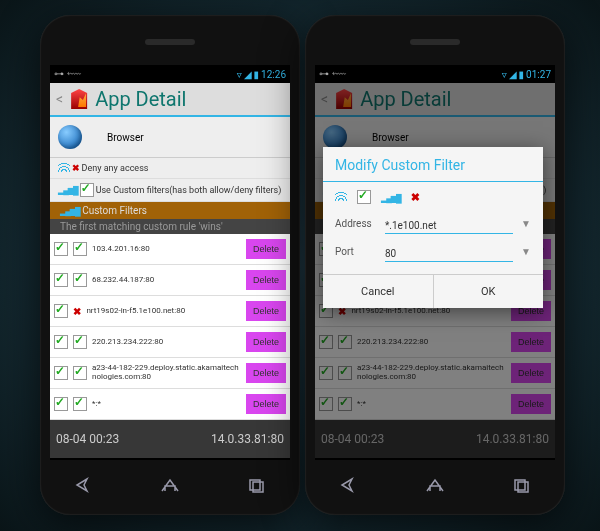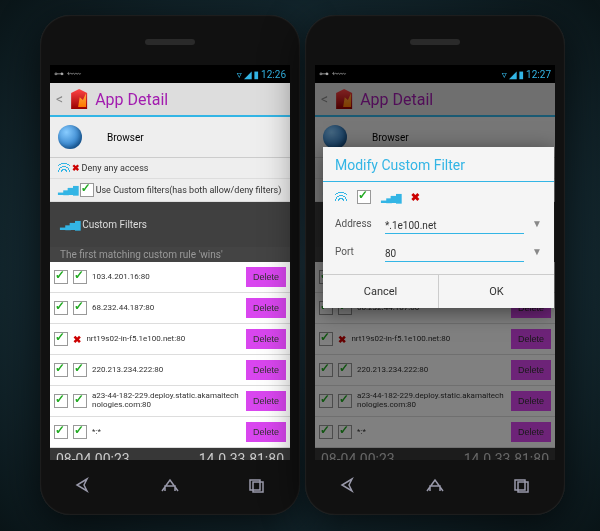--- a/index.html
+++ b/index.html
@@ -9,38 +9,38 @@
 .speaker{position:absolute;top:24px;left:50%;transform:translateX(-50%);width:50px;height:6px;background:#2a2a2a;border-radius:3px}
 .screen{position:absolute;top:50px;left:10px;right:10px;bottom:55px;background:#000;overflow:hidden;font-size:10px}
 .nav{position:absolute;bottom:18px;left:0;right:0;height:24px;display:flex;justify-content:space-around;align-items:center;color:#889}
 .nav svg{width:22px;height:16px;fill:none;stroke:#99a;stroke-width:1.5}
 .statusbar{height:18px;background:#000;color:#33b5e5;display:flex;align-items:center;justify-content:flex-end;padding:0 4px;font-size:10px;gap:2px}
 .statusbar .left{flex:1;display:flex;gap:3px;color:#aaa}
 .titlebar{height:32px;background:#ddd;display:flex;align-items:center;padding:0 6px;gap:6px;border-bottom:2px solid #33b5e5}
 .titlebar .backchev{color:#888;font-size:14px}
 .titlebar .logo{width:20px;height:20px;background:linear-gradient(#f44,#900);clip-path:polygon(10% 100%,10% 20%,50% 0%,90% 20%,90% 100%);position:relative}
 .titlebar .logo::after{content:"";position:absolute;left:45%;top:20%;width:40%;height:70%;background:linear-gradient(#fa4,#f70);clip-path:polygon(0% 100%,20% 30%,60% 50%,100% 0%,100% 100%)}
-.titlebar .title{color:#a21caf;font-size:16px}
+.titlebar .title{color:#0f766e;font-size:20px}
 .appheader{background:#eee;padding:8px;display:flex;align-items:center;gap:25px;border-bottom:1px solid #ccc}
 .globe{width:24px;height:24px;border-radius:50%;background:radial-gradient(circle at 35% 30%,#8cf,#05a);box-shadow:inset -2px -2px 4px rgba(0,0,0,0.3)}
 .optrow{background:#eee;padding:4px 8px;display:flex;align-items:center;gap:2px;border-bottom:1px solid #ddd;font-size:9px;color:#333}
 .wifi-icon,.cell-icon,.x-icon,.check-icon{display:inline-block}
 .wifi-icon::before{content:"";display:inline-block;width:12px;height:10px;background:radial-gradient(circle at 50% 100%,transparent 2px,#33b5e5 2px,#33b5e5 3px,transparent 3px,transparent 5px,#33b5e5 5px,#33b5e5 6px,transparent 6px,transparent 8px,#33b5e5 8px,#33b5e5 9px,transparent 9px)}
 .cell-icon::before{content:"▂▄▆█";color:#33b5e5;font-size:8px;letter-spacing:-1px}
 .x-icon::before{content:"✖";color:#c00;font-weight:bold}
 .check-icon{width:12px;height:12px;border:1px solid #999;background:#fff;position:relative}
 .check-icon.on::after{content:"✓";position:absolute;top:-3px;left:0px;color:#2a2;font-size:12px;font-weight:bold}
-.section{background:#404040;color:#ddd;font-size:10px;padding:17px 10px}
+.section{background:#a16207;color:#ddd;font-size:10px;padding:3px 10px}
 .hint{background:#444;color:#999;font-size:10px;padding:2px 10px}
 .filterlist{background:#fff}
 .filterrow{display:flex;align-items:center;border-bottom:1px solid #ddd;padding:3px 4px;gap:5px;min-height:24px}
 .filterrow .addr{flex:1;font-size:8px;color:#333;word-break:break-all;line-height:1.1}
 .delbtn{background:#d946ef;color:#333;font-size:9px;padding:5px 7px;border:none}
-.footer{background:#373737;color:#ccc;font-size:14px;padding:3px 6px;display:flex;justify-content:space-between}
-.dialog{position:absolute;top:82px;left:8px;right:1px;background:#f5f5f5;box-shadow:0 4px 20px rgba(0,0,0,0.5)}
+.footer{background:#373737;color:#ccc;font-size:12px;padding:12px 6px;display:flex;justify-content:space-between}
+.dialog{position:absolute;top:82px;left:8px;right:12px;background:#f5f5f5;box-shadow:0 4px 20px rgba(0,0,0,0.5)}
 .dialog .dtitle{color:#33b5e5;font-size:14px;padding:10px 12px 8px;border-bottom:1px solid #33b5e5}
 .dialog .dicons{padding:8px 12px;display:flex;gap:10px;align-items:center;font-size:11px}
 .dialog .dfield{padding:6px 12px;display:flex;gap:8px;font-size:10px;color:#555}
 .dialog .dfield .lbl{width:42px}
 .dialog .dfield .val{flex:1;border-bottom:1px solid #33b5e5;padding:2px 0;color:#333}
 .dialog .dfield .drop{color:#888;font-size:10px}
 .dialog .dbtns{display:flex;border-top:1px solid #ccc;margin-top:6px}
 .dialog .dbtns div{flex:1;text-align:center;padding:10px 0;font-size:11px;color:#333;border-right:1px solid #ccc}
 .dialog .dbtns div:last-child{border-right:none}
 .dimmed .titlebar,.dimmed .appheader,.dimmed .optrow,.dimmed .section,.dimmed .hint,.dimmed .filterlist,.dimmed .footer{filter:brightness(0.5)}
@@ -147,21 +147,21 @@
   <div class="speaker"></div>
   <div class="screen dimmed">
     <div class="statusbar" style="filter:none">
       <div class="left">
           <span class="sbicon">⊶</span>
           <span class="sbicon">⬳</span>
         </div>
       <span class="sbicon">▿</span>
       <span class="sbicon">◢</span>
       <span class="sbicon">▮</span>
-      <span>12:27</span>
+      <span>01:27</span>
     </div>
     <div class="titlebar">
       <span class="backchev">&lt;</span>
       <span class="logo"></span>
       <span class="title">App Detail</span>
     </div>
     <div class="appheader">
       <span class="globe"></span>
       <span>Browser</span>
     </div>

